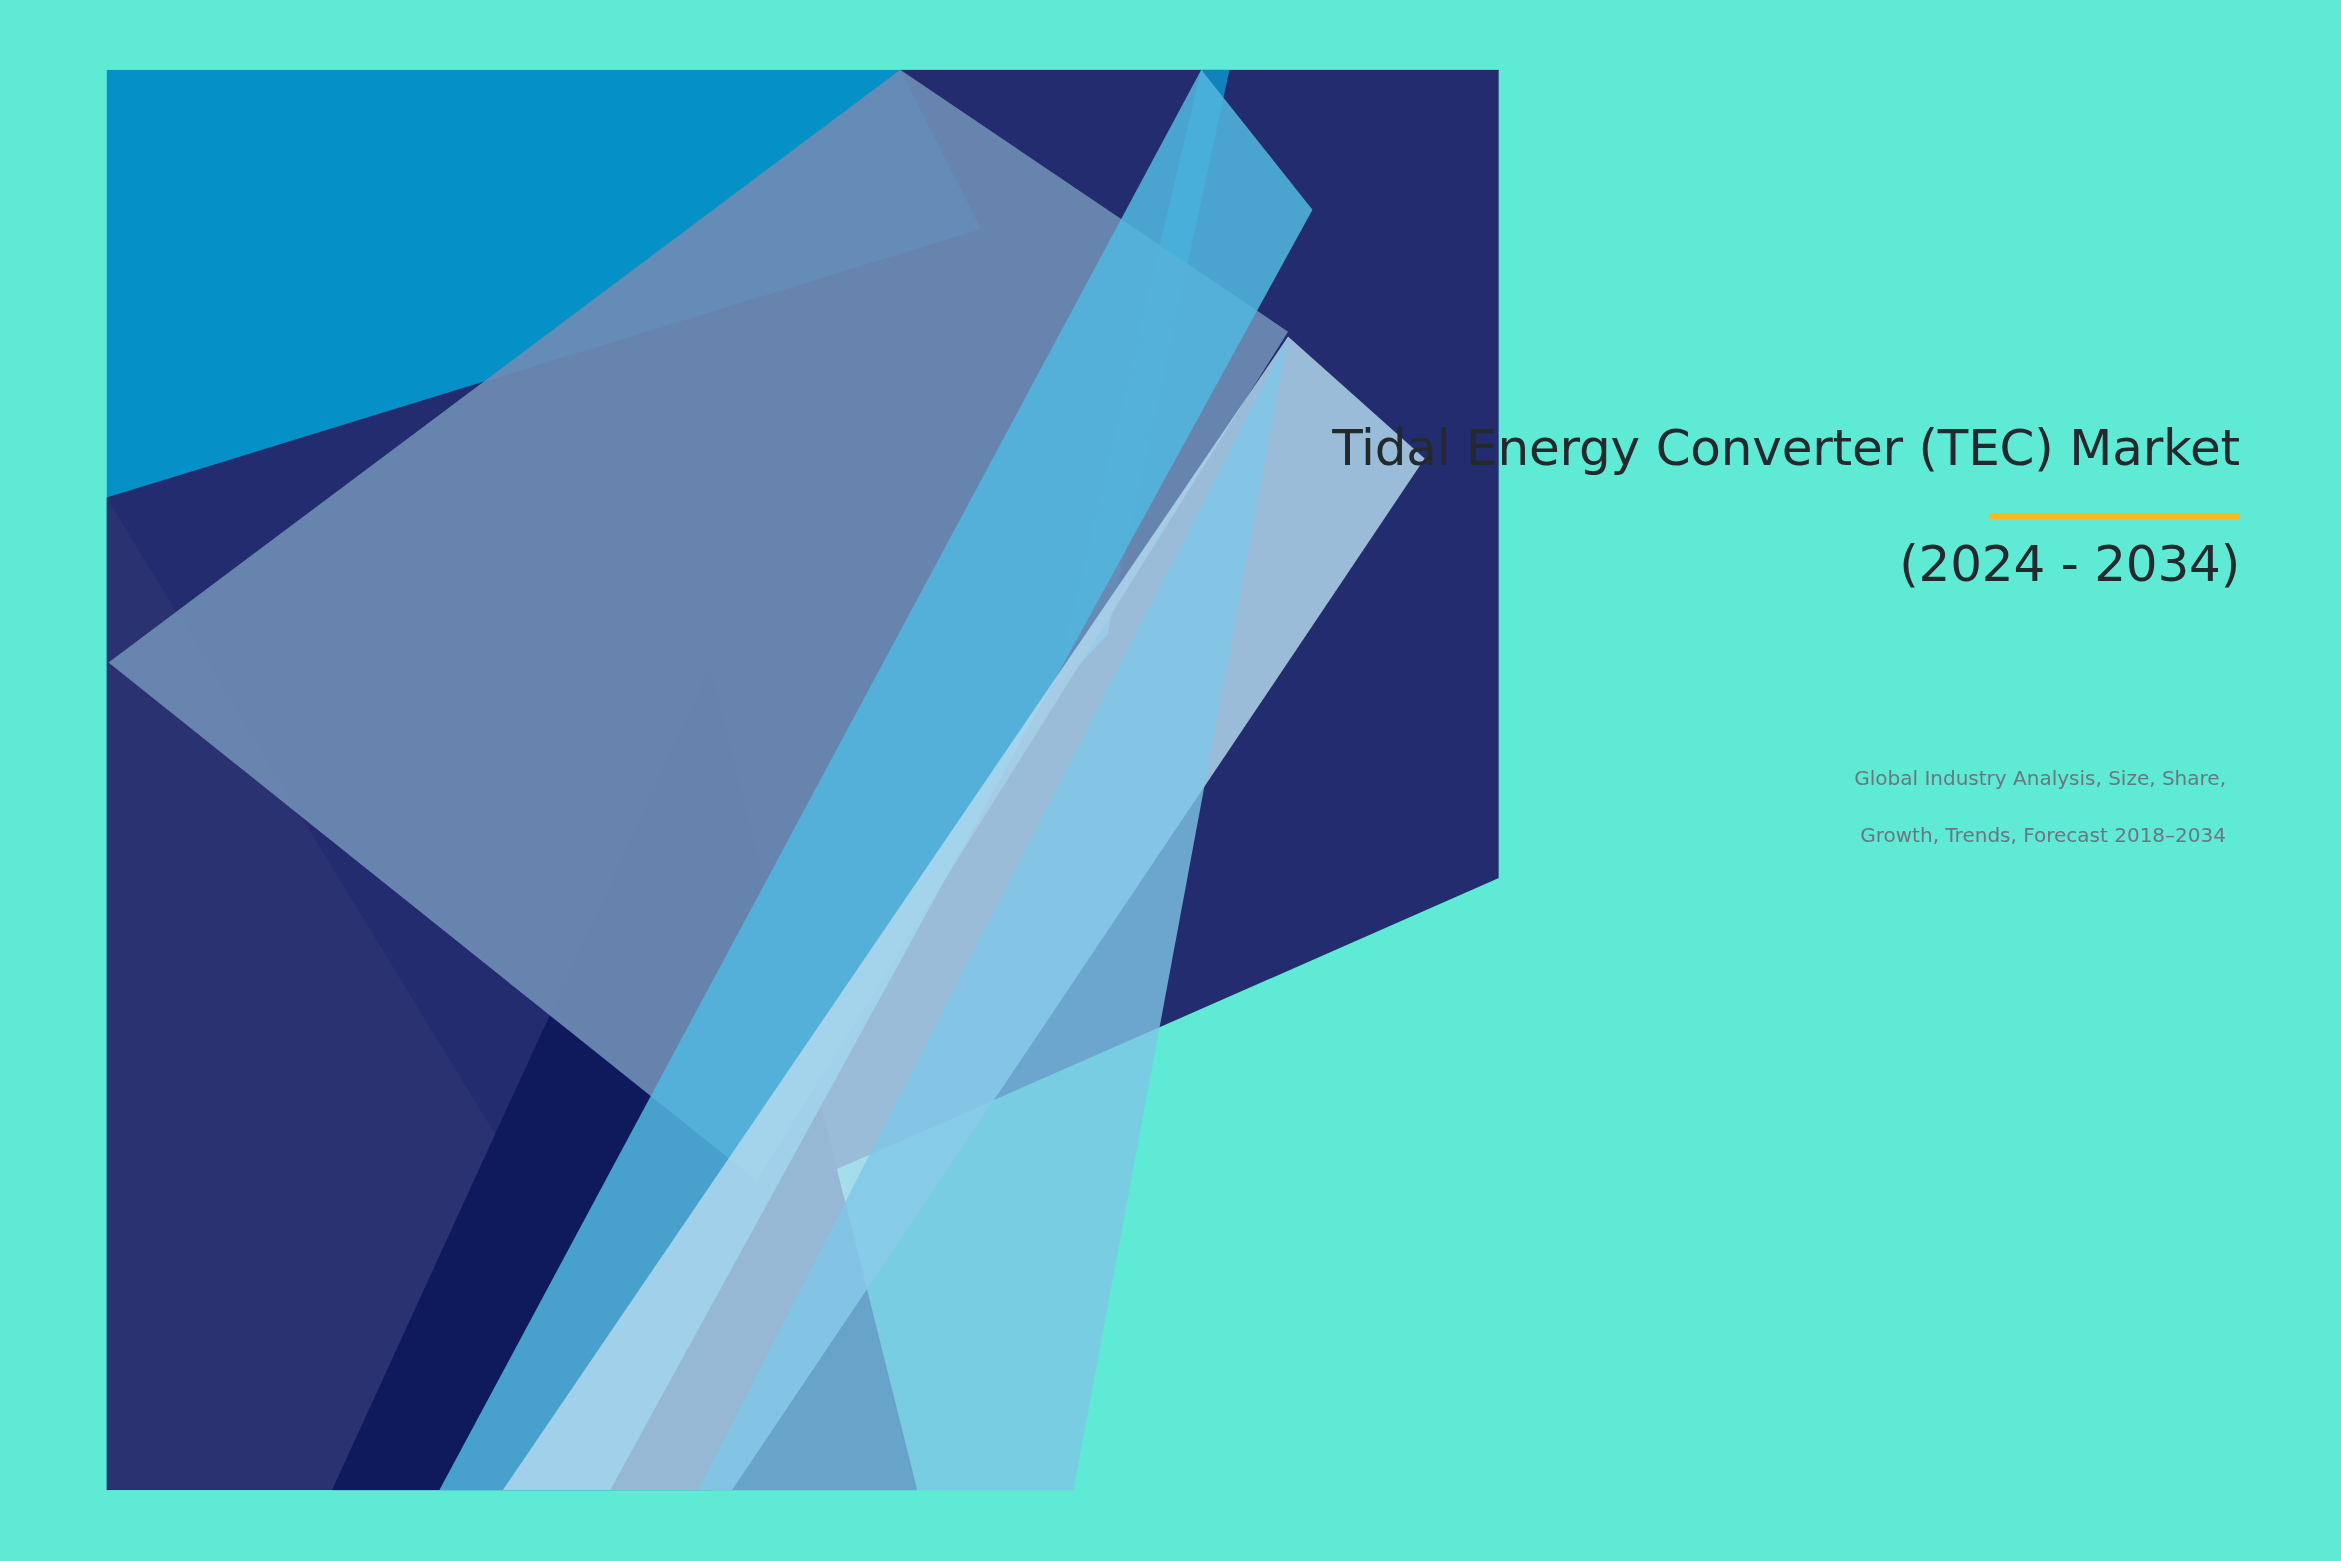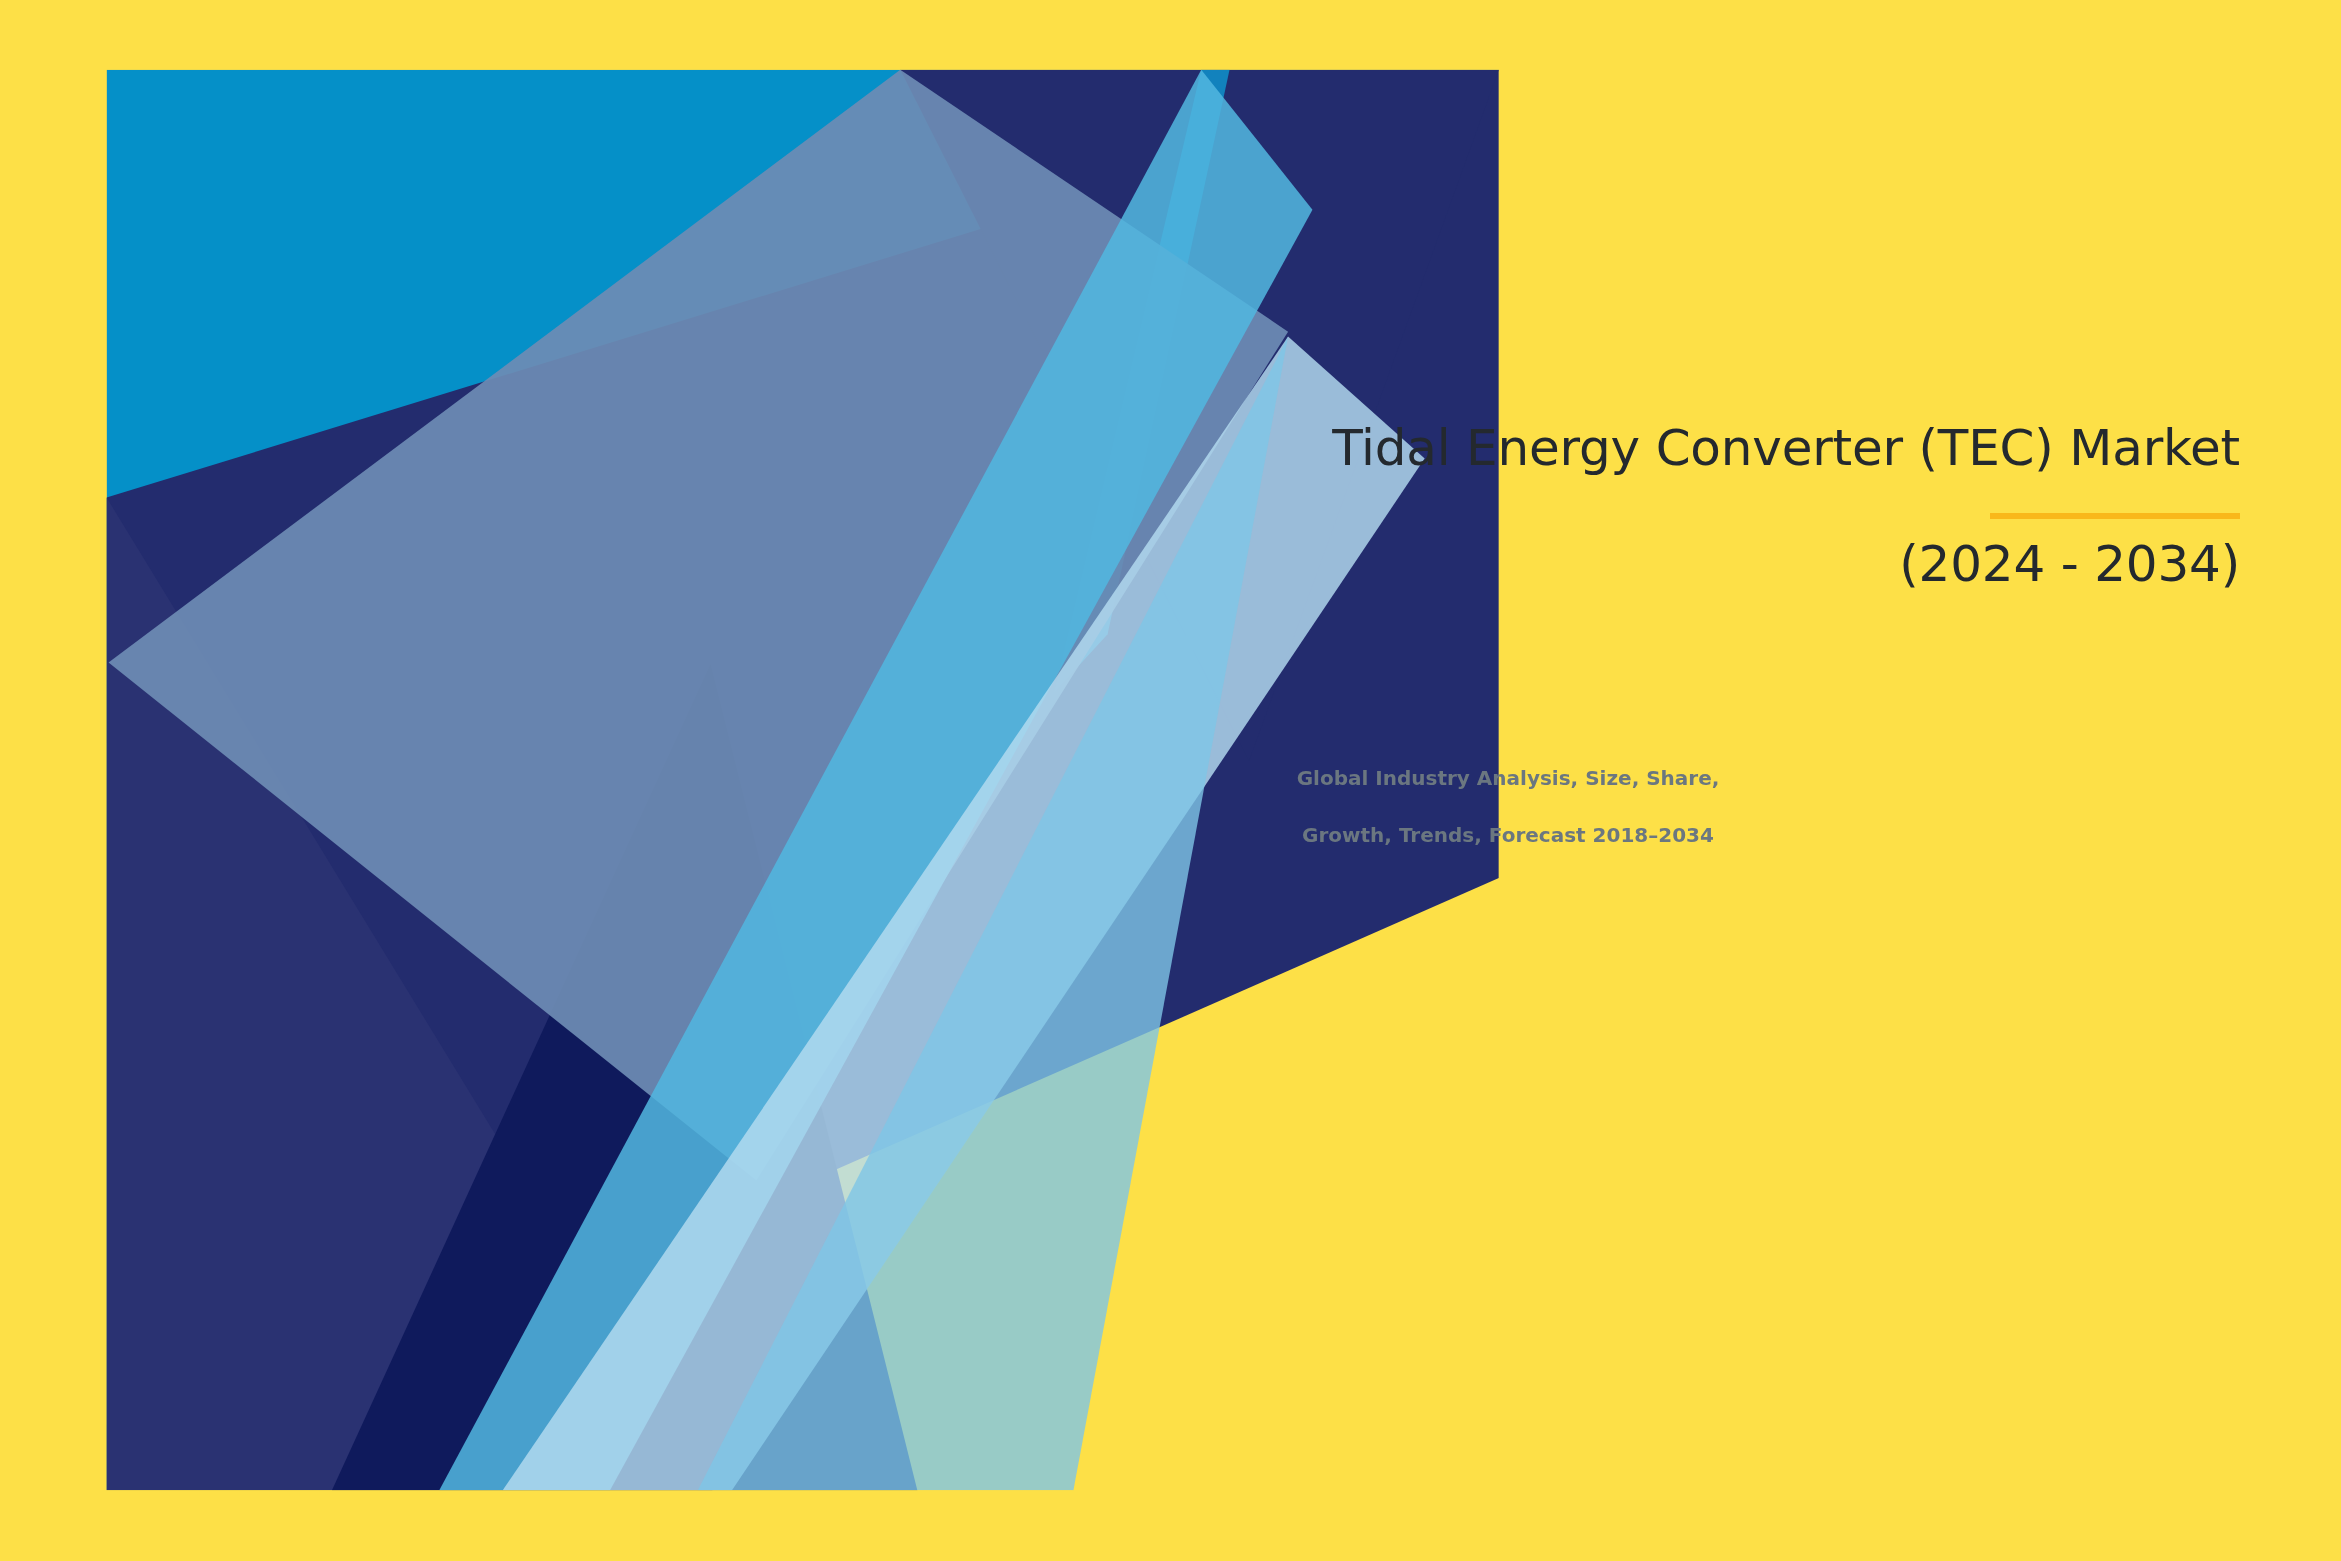--- a/index.html
+++ b/index.html
@@ -72,39 +72,38 @@
     position: absolute;
     right: 0px;
     top: 513px;
     width: 250px;
     height: 6.3px;
     background: #f9b81a;
     z-index: 6;
   }
 
   #page-subtitle {
-    margin: 4px;
+    margin: 14px;
     margin-top: 85px;
     font-size: 20px;
     line-height: 1.42;
-    font-weight: 700;
+    font-weight: 400;
     color: #6b7780;
     white-space: pre-line;
-    text-align: center;
   }
 
   #subtitle-line-1,
   #subtitle-line-2 {
     display: block;
   }
 </style>
 </head>
 <body style="background: rgb(247, 249, 251);">
 
-<div id="page" style="background: #fde047;">
+<div id="page" style="background: #5eead4;">
 
   <div id="artwork">
     <svg viewBox="0 0 4800 3200" xmlns="http://www.w3.org/2000/svg">
       <defs>
         <clipPath id="panel-clip">
           <rect x="218" y="143" width="2854" height="2912"></rect>
         </clipPath>
       </defs>
 
       <g clip-path="url(#panel-clip)">

